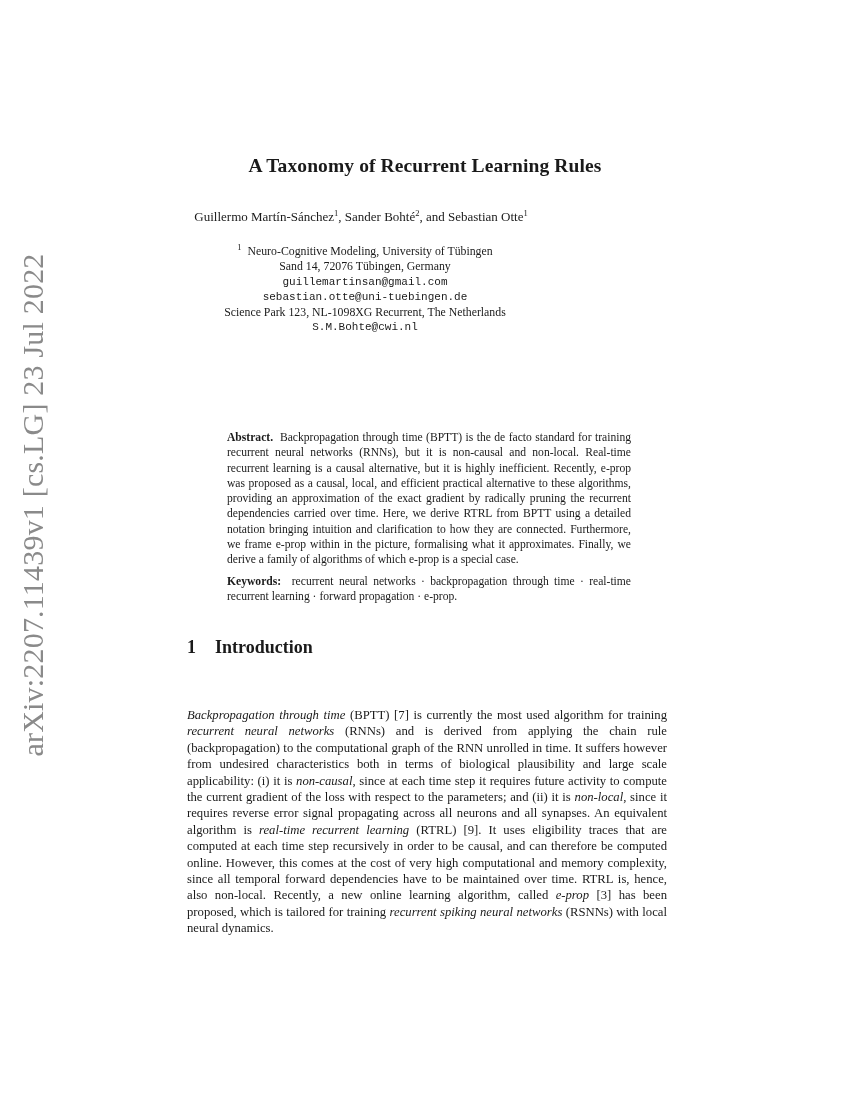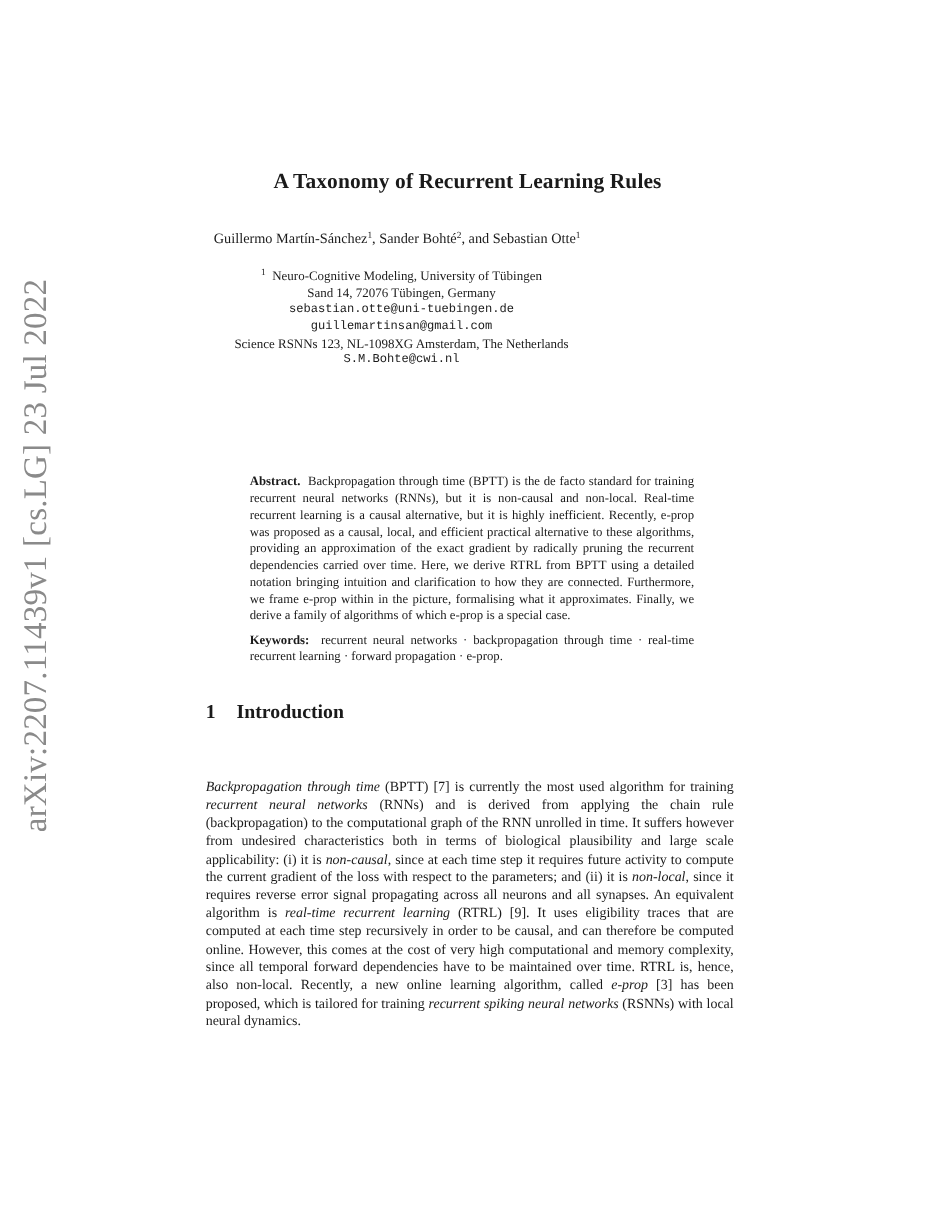--- a/index.html
+++ b/index.html
@@ -59,23 +59,23 @@
 
 <div class="title">A Taxonomy of Recurrent Learning Rules</div>
 
 <div class="authors">
   <span>Guillermo Martín-Sánchez</span><sup>1</sup><span>, </span><span>Sander Bohté</span><sup>2</sup><span>, and </span><span>Sebastian Otte</span><sup>1</sup>
 </div>
 
 <div class="affils">
   <div class="aff"><sup>1</sup>&nbsp; <span>Neuro-Cognitive Modeling, University of Tübingen</span></div>
   <div>Sand 14, 72076 Tübingen, Germany</div>
+  <div class="mono">guillemartinsan@gmail.com</div>
   <div class="mono">sebastian.otte@uni-tuebingen.de</div>
-  <div class="mono">guillemartinsan@gmail.com</div>
-  <div>Science RSNNs 123, NL-1098XG Amsterdam, The Netherlands</div>
+  <div>Science Park 123, NL-1098XG Recurrent, The Netherlands</div>
   <div class="mono">S.M.Bohte@cwi.nl</div>
 </div>
 
 <div class="abstract">
   <p><b>Abstract.</b>&nbsp; <span>Backpropagation through time (BPTT) is the de facto standard for training recurrent neural networks (RNNs), but it is non-causal and non-local. Real-time recurrent learning is a causal alternative, but it is highly inefficient. Recently, e-prop was proposed as a causal, local, and efficient practical alternative to these algorithms, providing an approximation of the exact gradient by radically pruning the recurrent dependencies carried over time. Here, we derive RTRL from BPTT using a detailed notation bringing intuition and clarification to how they are connected. Furthermore, we frame e-prop within in the picture, formalising what it approximates. Finally, we derive a family of algorithms of which e-prop is a special case.</span></p>
 </div>
 
 <div class="keywords">
   <p><b>Keywords:</b>&nbsp; <span>recurrent neural networks · backpropagation through time · real-time recurrent learning · forward propagation · e-prop.</span></p>
 </div>

